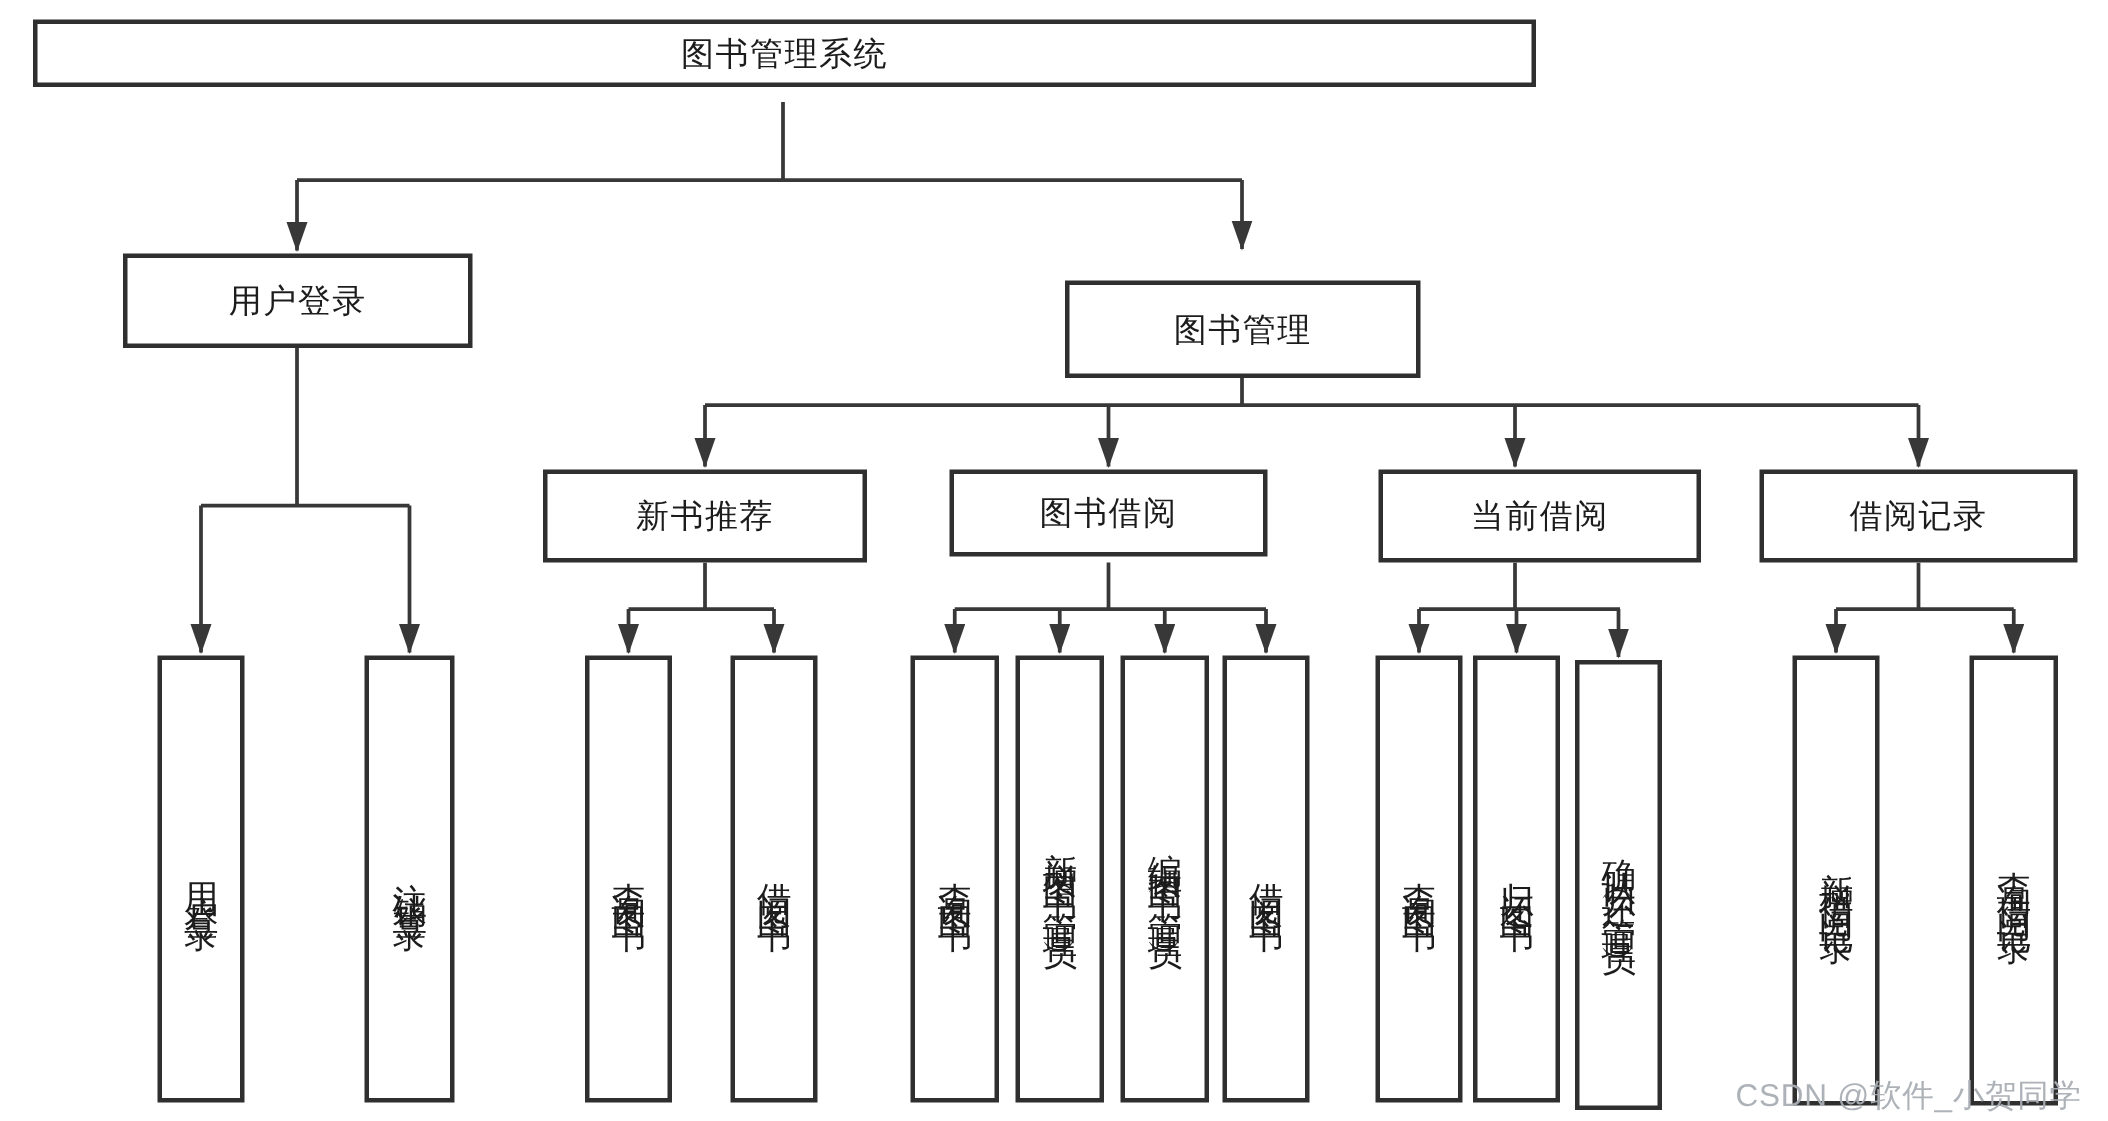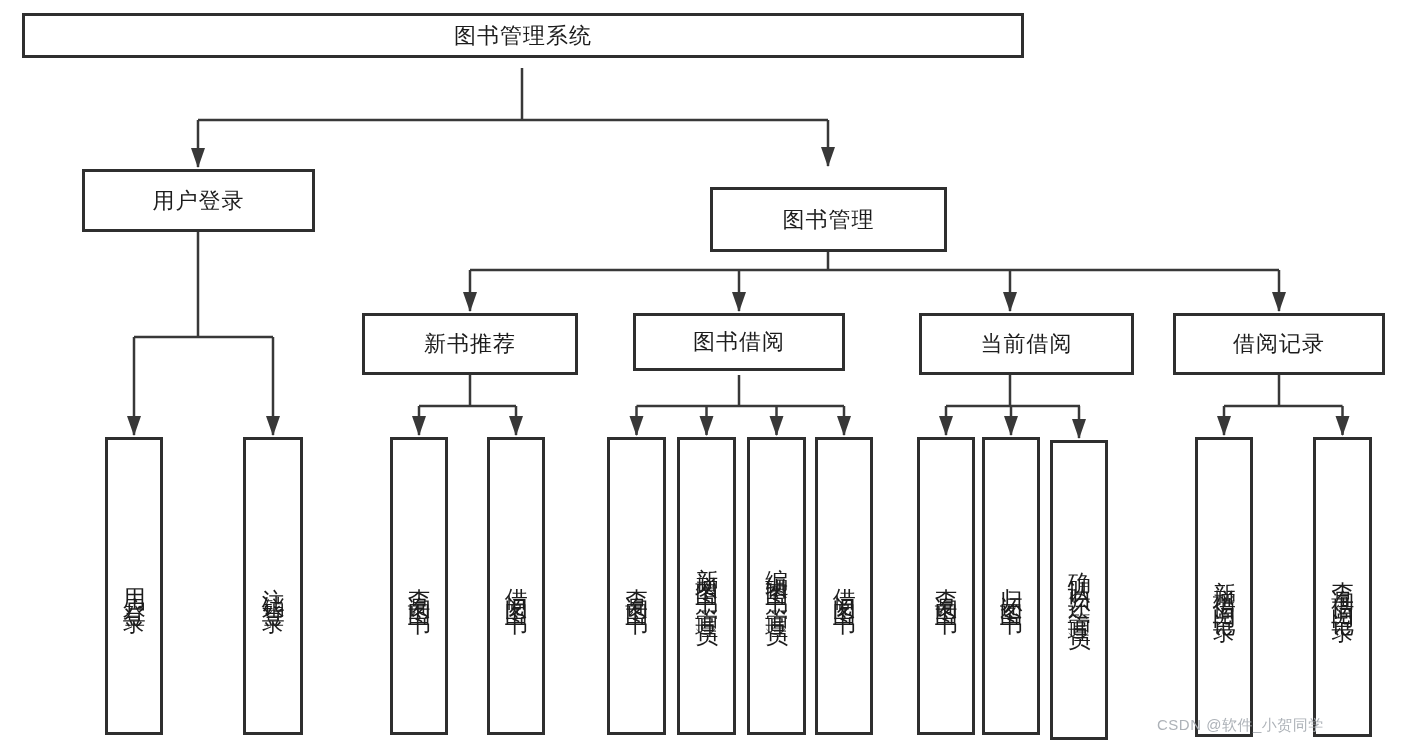--- a/index.html
+++ b/index.html
@@ -49,21 +49,21 @@
     text-orientation: mixed;
     font-size: 23px;
     letter-spacing: 8px;
     line-height: 1.1;
     white-space: nowrap;
   }
   .watermark {
     position: absolute;
     left: 1157px;
     top: 716px;
-    font-size: 15px;
+    font-size: 21px;
     color: rgba(169, 174, 180, 0.95);
     letter-spacing: 0.5px;
     z-index: 5;
     white-space: nowrap;
     text-align: right;
   }
 </style>
 </head>
 <body>
 

